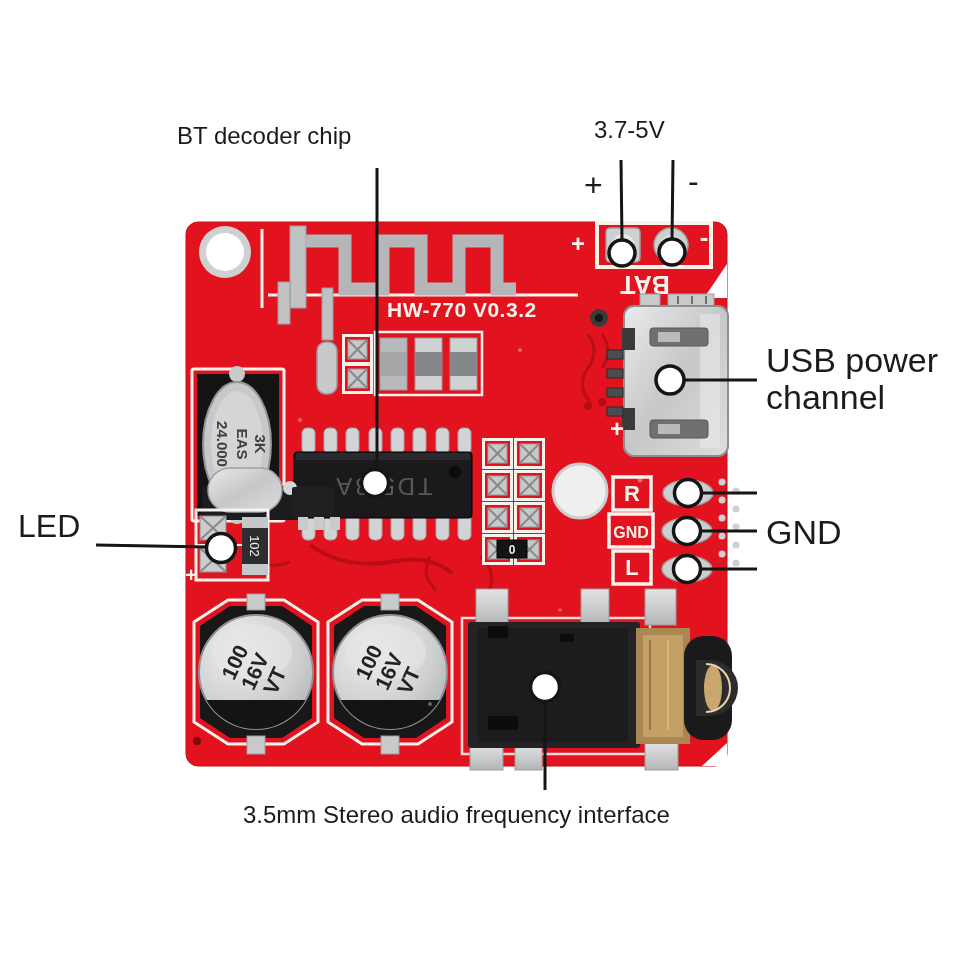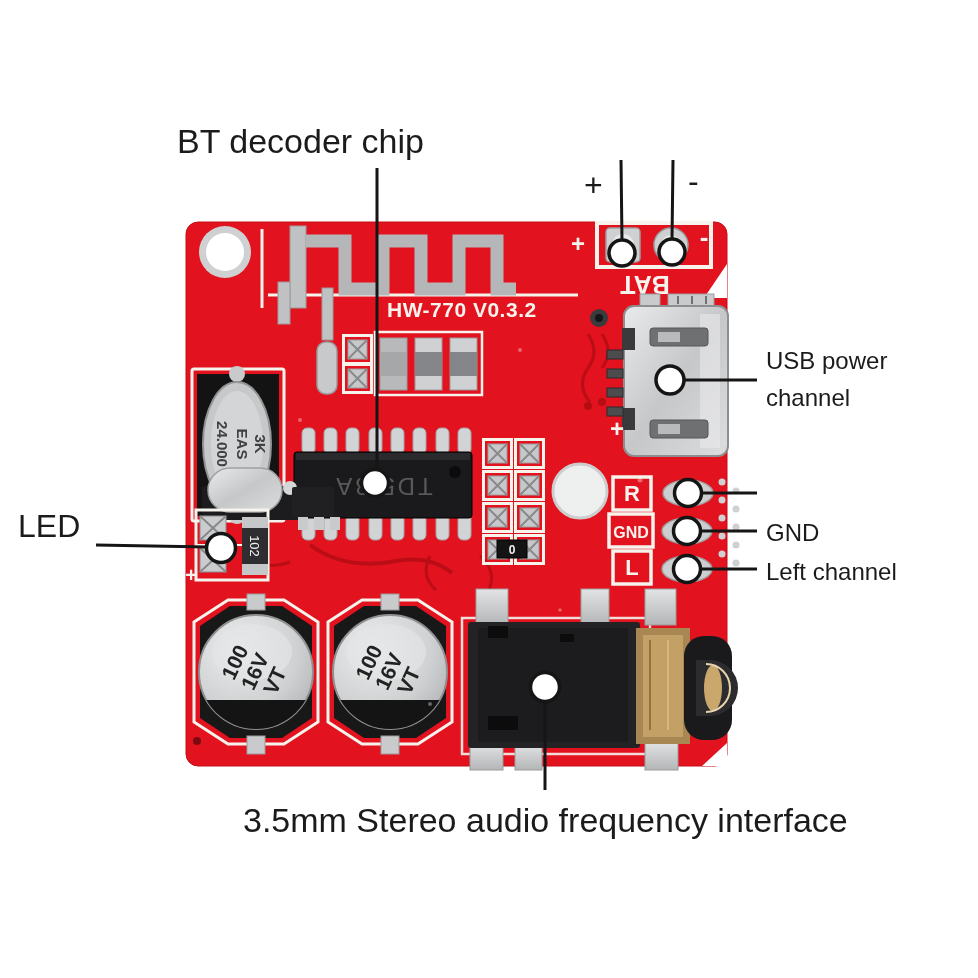--- a/index.html
+++ b/index.html
@@ -1,21 +1,21 @@
 <!DOCTYPE html>
 <html><head>
 <meta charset="utf-8">
 <style>
   html,body{margin:0;padding:0;background:#fff;}
   .canvas{position:relative;width:978px;height:978px;background:#ffffff;overflow:hidden;
           font-family:"Liberation Sans",sans-serif;}
   .canvas svg{position:absolute;left:0;top:0;}
-  .label{position:absolute;color:#1b1b1b;white-space:nowrap;font-size:34px;
+  .label{position:absolute;color:#1b1b1b;white-space:nowrap;font-size:24px;
          font-family:"Liberation Sans",sans-serif;}
-  .fs29{font-size:24px;line-height:37px;}
+  .fs29{font-size:34px;line-height:37px;}
   .fs32{font-size:32px;line-height:43px;}
   svg text{font-family:"Liberation Sans",sans-serif;}
   .silk{fill:#f6f3ed;font-weight:bold;}
 </style>
 </head>
 <body>
 
 <div class="canvas">
 
 <svg width="978" height="978" viewBox="0 0 978 978">
@@ -332,34 +332,34 @@
     <circle cx="688" cy="493" r="13.5"></circle>
     <circle cx="687" cy="531" r="13.5"></circle>
     <circle cx="687" cy="569" r="13.5"></circle>
     <circle cx="221" cy="548" r="14.5"></circle>
     <circle cx="545" cy="687" r="14.5"></circle>
   </g>
 </svg>
 
 <div class="label" style="left:177px;top:122px">BT decoder chip</div>
 
+<div class="label" style="left:594px;top:116px">3.7-5V</div>
 
 <div class="label fs32" style="left:584px;top:164px">+</div>
 
 <div class="label fs32" style="left:688px;top:160px">-</div>
 
 <div class="label fs29" style="left:766px;top:342px">
   <div>USB power</div>
   <div>channel</div>
 </div>
 
 
 <div class="label fs29" style="left:766px;top:514px">GND</div>
 
-<div class="label fs29" style="left:766px;top:553px">Left channel</div>
 
 <div class="label fs32" style="left:18px;top:505px">
   <div>LED</div>
 </div>
 
 <div class="label" style="left:243px;top:801px">3.5mm Stereo audio frequency interface</div>
 
 </div>
 
 </body></html>

